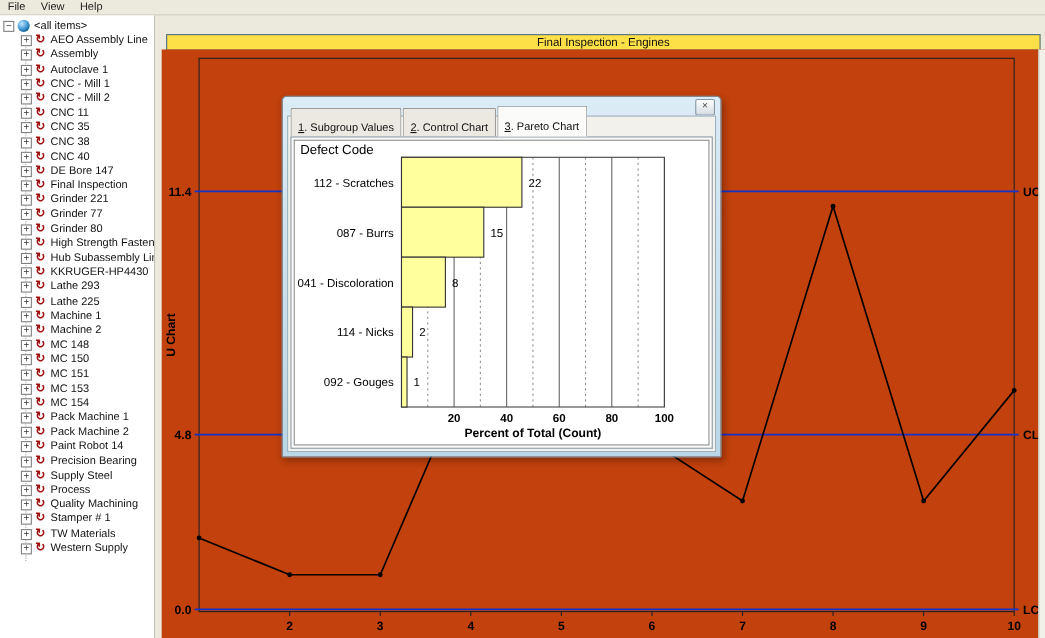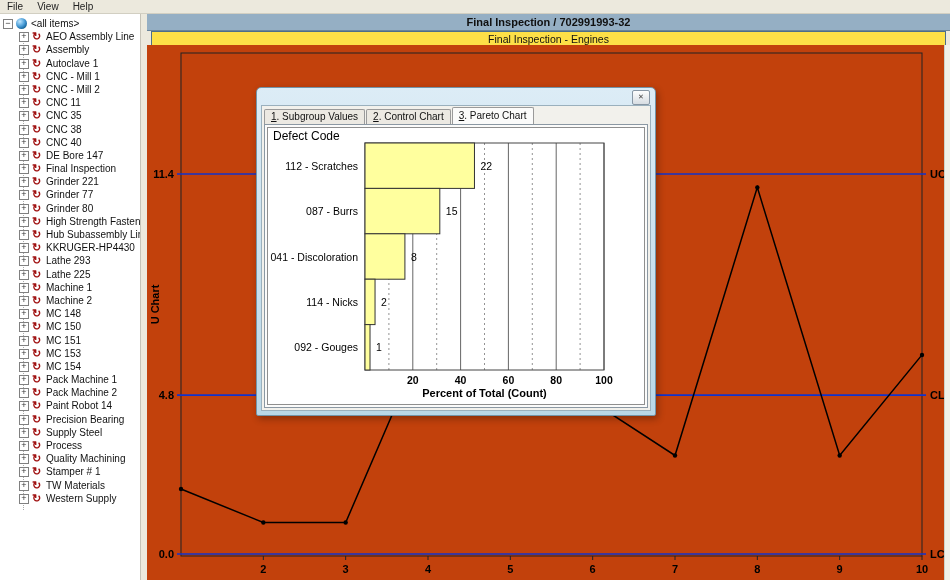--- a/index.html
+++ b/index.html
@@ -49,21 +49,21 @@
   #dlgtitle{position:absolute;left:8px;top:2px;right:26px;font-size:10.5px;color:#1a1a1a;
             white-space:nowrap;overflow:hidden}
   #dlgclose{position:absolute;right:5px;top:2px;width:16px;height:13px;
             border:1px solid #8796a4;border-radius:2px;
             background:linear-gradient(#fdfdfd,#d7dde2);
             font-size:7px;line-height:12px;text-align:center;color:#444;cursor:default}
   #dlgcontent{position:absolute;left:4px;right:4px;top:17px;bottom:4px;
               background:#f2f1ec;border:1px solid #9ab0bd}
   #tabstrip{position:absolute;left:2px;top:2px;height:16px;display:flex;align-items:flex-end;
             font-size:10px;color:#111}
-  .tab{padding:1px 6px 2px 6px;background:#ece9e2;border:1px solid #9a9a9a;border-bottom:none;
+  .tab{padding:12px 6px 2px 6px;background:#ece9e2;border:1px solid #9a9a9a;border-bottom:none;
        border-radius:2px 2px 0 0;margin-right:1px;height:11px;line-height:11px;cursor:default}
   .tab.active{background:#fbfbfa;height:13px;line-height:13px;position:relative;z-index:3}
   .tab .u{text-decoration:underline}
   #tabpanel{position:absolute;left:2px;right:2px;top:18px;bottom:2px;
             background:#fbfbfa;border:1px solid #8b98a3}
   #chartbox{position:absolute;left:2px;top:2px;right:2px;bottom:2px;
             background:#fff;border:1px solid #8f8f8f}
   #defectcode{position:absolute;left:5px;top:1px;font-size:12px;font-weight:normal;color:#000}
   #paretosvg{position:absolute;left:0;top:0}
   
@@ -271,21 +271,20 @@
       </div>
       <div class="trow">
         <span class="exp">+</span>
         <span class="ricon">↻</span>
         <span class="tlabel">Western Supply</span>
       </div>
     </div>
 </div>
 
 <div id="main">
-  <div id="hbar1">Final Inspection / 702991993-32</div>
   <div id="hbar2">Final Inspection - Engines</div>
   <div id="green">
     <svg id="uchart" viewBox="0 0 803 536" width="803" height="536">
         <rect x="34" y="8" width="741" height="503" fill="none" stroke="#222" stroke-width="1"></rect>
         <line x1="30" y1="129" x2="779" y2="129" stroke="#1133cc" stroke-width="1.7"></line>
         <text x="27" y="133" text-anchor="end" class="axlab">11.4</text>
         <text x="783" y="133" text-anchor="start" class="rlab">UCL</text>
         <line x1="30" y1="350.1578947368421" x2="779" y2="350.1578947368421" stroke="#1133cc" stroke-width="1.7"></line>
         <text x="27" y="354.1578947368421" text-anchor="end" class="axlab">4.8</text>
         <text x="783" y="354.1578947368421" text-anchor="start" class="rlab">CL</text>

